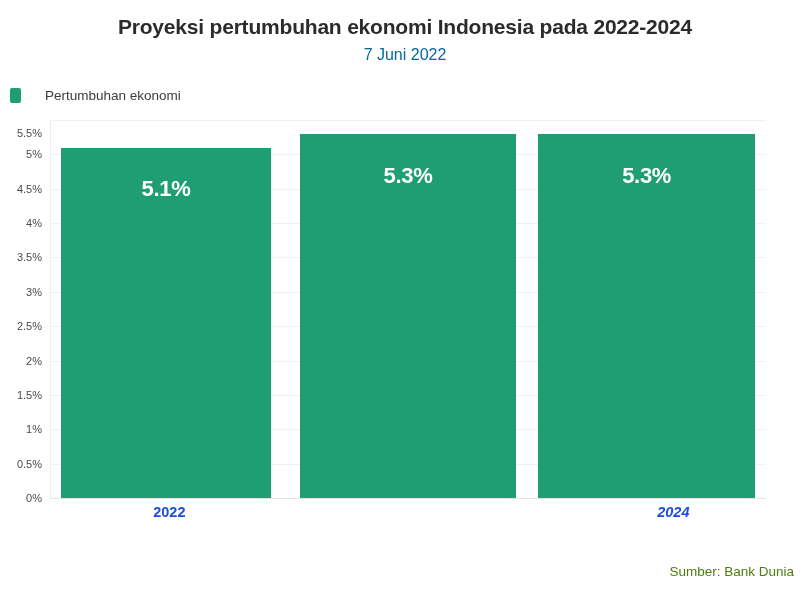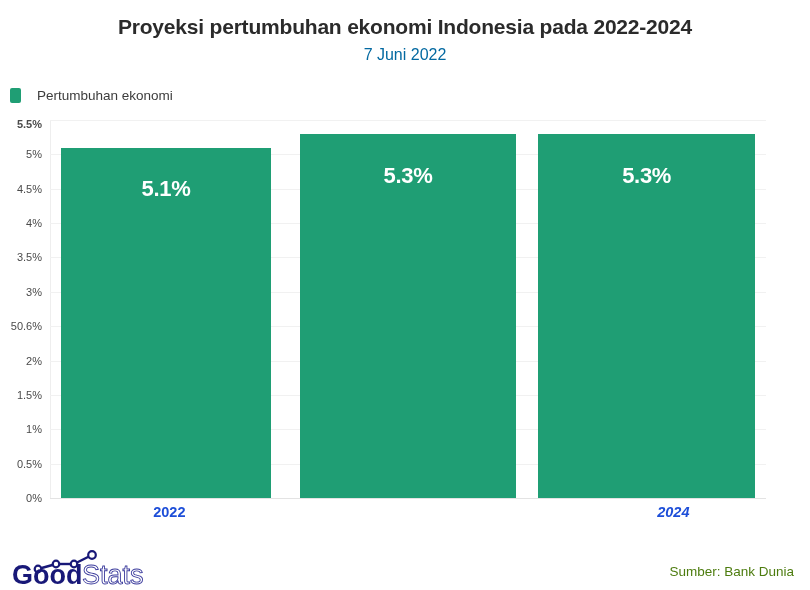--- a/index.html
+++ b/index.html
@@ -51,21 +51,21 @@
     height: 18px;
   }
   .legend-swatch {
     width: 11px;
     height: 15px;
     border-radius: 2px;
     background: #1f9e74;
     display: inline-block;
   }
   .legend-label {
-    margin-left: 16px;
+    margin-left: 24px;
     font-size: 13.5px;
     color: #3c3c3c;
     line-height: 15px;
   }
 
   
   .plot-wrap {
     position: absolute;
     left: 0;
     top: 120px;
@@ -199,27 +199,27 @@
 </div>
 
 <div class="plot-wrap">
 
   <div class="y-axis" id="y-axis">
       <div class="y-tick" style="top: 378px;">0%</div>
       <div class="y-tick" style="top: 343.636px;">0.5%</div>
       <div class="y-tick" style="top: 309.273px;">1%</div>
       <div class="y-tick" style="top: 274.909px;">1.5%</div>
       <div class="y-tick" style="top: 240.545px;">2%</div>
-      <div class="y-tick" style="top: 206.182px;">50.6%</div>
+      <div class="y-tick" style="top: 206.182px;">2.5%</div>
       <div class="y-tick" style="top: 171.818px;">3%</div>
       <div class="y-tick" style="top: 137.455px;">3.5%</div>
       <div class="y-tick" style="top: 103.091px;">4%</div>
       <div class="y-tick" style="top: 68.7273px;">4.5%</div>
       <div class="y-tick" style="top: 34.3636px;">5%</div>
-      <div class="y-tick" style="top: 4px; font-weight: bold;">5.5%</div>
+      <div class="y-tick" style="top: 13px;">5.5%</div>
     </div>
 
   <div class="grid-area" id="grid-area">
     <div class="axis-left"></div>
   <div class="gridline base" style="top: 378px;"></div>
       <div class="gridline" style="top: 343.636px;"></div>
       <div class="gridline" style="top: 309.273px;"></div>
       <div class="gridline" style="top: 274.909px;"></div>
       <div class="gridline" style="top: 240.545px;"></div>
       <div class="gridline" style="top: 206.182px;"></div>
@@ -247,30 +247,14 @@
     </div>
 
 </div>
 
 <div class="x-axis" id="x-axis">
     <div class="x-tick" style="left: 0px; width: 238.667px;">2022</div>
     <div class="x-tick" style="left: 504px; width: 238.667px; font-style: italic;">2024</div>
   </div>
 
 <div class="footer">
-  <div class="logo">
-    <svg width="180" height="40" viewBox="0 0 180 40">
-
-      <g>
-        <line x1="26" y1="19" x2="44" y2="14" stroke="#181878" stroke-width="2.4"></line>
-        <line x1="44" y1="14" x2="62" y2="14" stroke="#181878" stroke-width="2.4"></line>
-        <line x1="62" y1="14" x2="80" y2="5" stroke="#181878" stroke-width="2.4"></line>
-        <circle cx="26" cy="19" r="3.3" fill="#ffffff" stroke="#181878" stroke-width="2.2"></circle>
-        <circle cx="44" cy="14" r="3.3" fill="#ffffff" stroke="#181878" stroke-width="2.2"></circle>
-        <circle cx="62" cy="14" r="3.3" fill="#ffffff" stroke="#181878" stroke-width="2.2"></circle>
-        <circle cx="80" cy="5" r="3.8" fill="#ffffff" stroke="#181878" stroke-width="2.2"></circle>
-      </g>
-      <text x="0" y="34" font-family="Liberation Sans, sans-serif" font-size="27" font-weight="bold" fill="#181878">Good</text>
-      <text x="70" y="34" font-family="Liberation Sans, sans-serif" font-size="27" font-weight="normal" fill="none" stroke="#3a3a9c" stroke-width="0.9">Stats</text>
-    </svg>
-  </div>
   <div class="source">Sumber: Bank Dunia</div>
 </div>
 
 </body></html>

